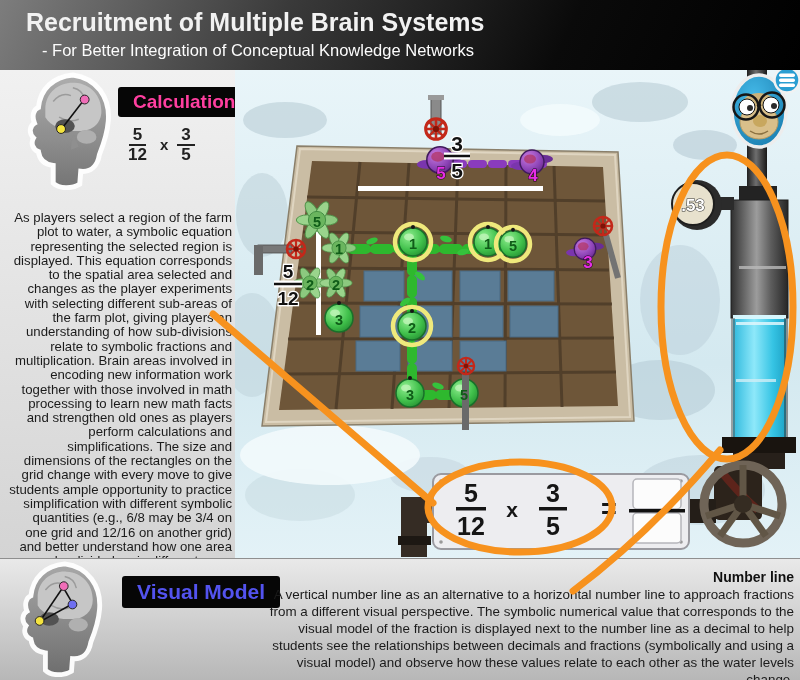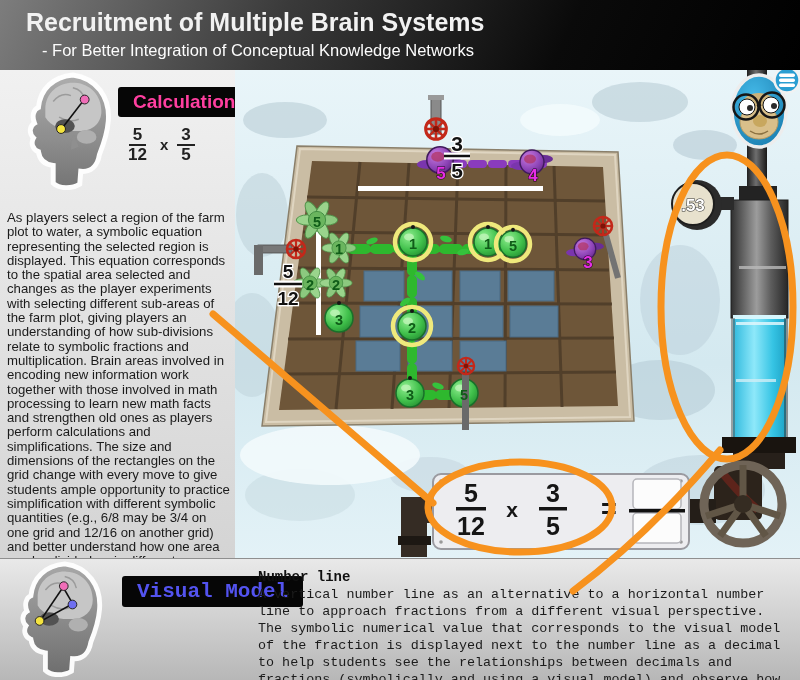--- a/index.html
+++ b/index.html
@@ -1,17 +1,17 @@
 <!DOCTYPE html>
 <html><head>
 <meta charset="utf-8">
 <style>
   html,body{margin:0;padding:0;}
   .page{position:relative;width:800px;height:680px;overflow:hidden;background:#14b8a6;
-        font-family:"Liberation Sans",sans-serif;}
+        font-family:"Liberation Sans",sans-serif;text-align:right;}
   
   .header{position:absolute;left:0;top:0;width:800px;height:70px;
           background:linear-gradient(115deg,#7d7d7d 0%,#3a3a3a 35%,#0a0a0a 70%,#000 100%);}
   .header .title{position:absolute;left:26px;top:8px;font-size:25px;font-weight:bold;color:#f2f2f2;}
   .header .subtitle{position:absolute;left:42px;top:41px;font-size:16.5px;font-weight:normal;color:#fcfcfc;}
   
   .sidebar{position:absolute;left:0;top:70px;width:235px;height:488px;
            background:linear-gradient(#f1f1f1,#d4d4d4);}
   .badge{position:absolute;background:#060606;border-radius:3px;padding:4px 15px;font-weight:bold;}
   .calc-badge{left:118px;top:17px;color:#ff3fa0;font-size:19px;}
@@ -20,21 +20,21 @@
   .frac{display:inline-flex;flex-direction:column;align-items:center;line-height:1.05;}
   .frac .num{padding:0 4px;border-bottom:2px solid #222;}
   .frac .den{padding:0 4px;}
   .op{margin:0 9px;font-size:15px;}
   .side-text{position:absolute;left:7px;top:141px;width:225px;font-size:13.2px;line-height:14.3px;
              color:#1b1b1b;}
   
   .game{position:absolute;left:235px;top:70px;width:565px;height:488px;}
   
   .footer{position:absolute;left:0;top:558px;width:800px;height:122px;
-          background:linear-gradient(#e9e9e9,#b7b7b7);border-top:1px solid #8f8f8f;box-sizing:border-box;font-family:Liberation Mono, monospace;}
+          background:linear-gradient(#e9e9e9,#b7b7b7);border-top:1px solid #8f8f8f;box-sizing:border-box;}
   .vm-badge{left:122px;top:17px;color:#5353ef;font-size:21px;}
   .foot-text{position:absolute;left:258px;top:10px;width:536px;color:#1b1b1b;}
   .foot-text h4{margin:0 0 1px 0;font-size:14px;color:#101010;}
   .foot-text p{margin:0;font-size:13.4px;line-height:17px;}
   .brain-wrap{position:absolute;}
   
   .overlay{position:absolute;left:0;top:0;width:800px;height:680px;pointer-events:none;z-index:50;}
   svg text{font-family:"Liberation Sans",sans-serif;}
 </style>
 </head>

